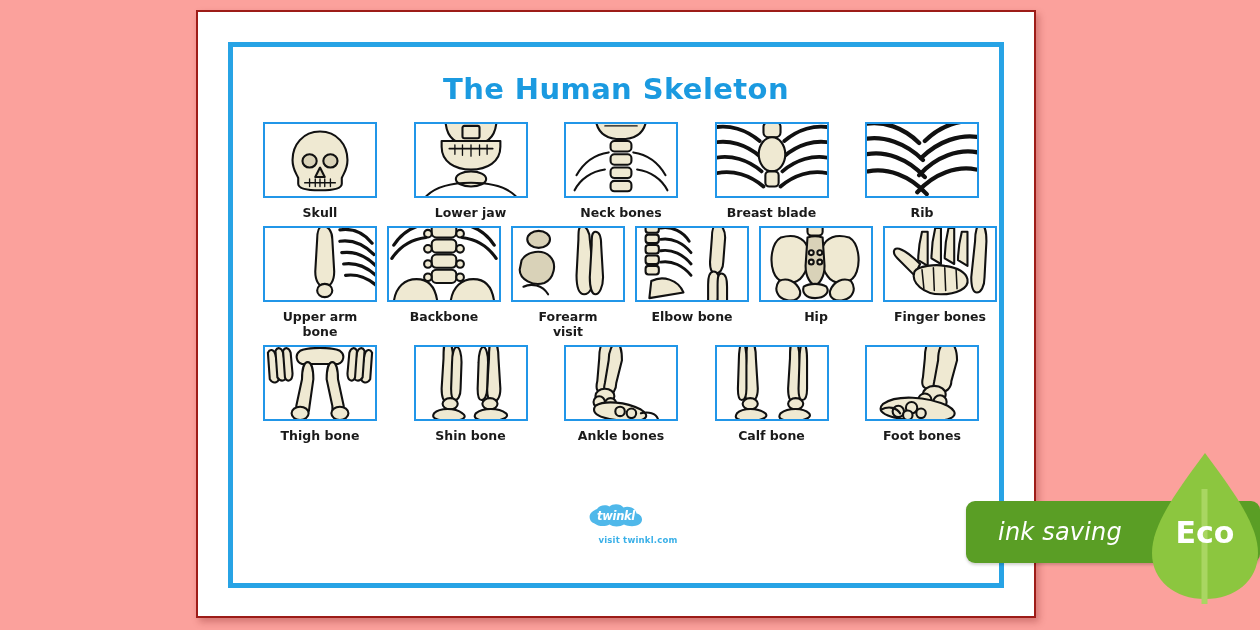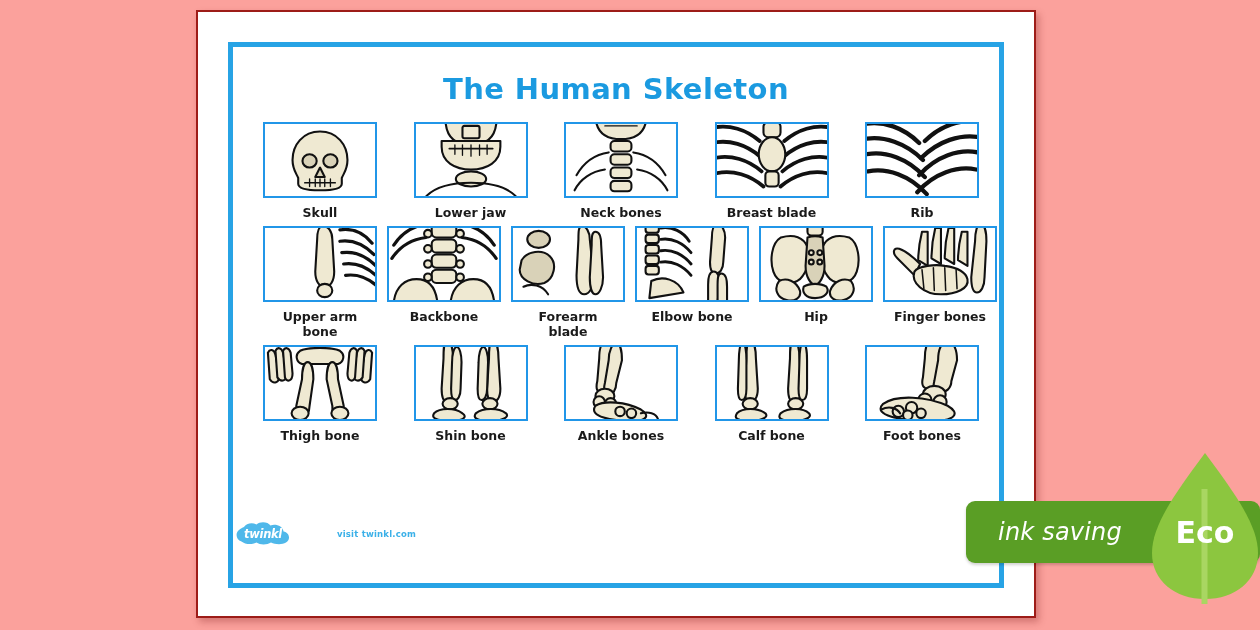--- a/index.html
+++ b/index.html
@@ -65,21 +65,21 @@
     color:#1a1a1a;
     text-align:center;
     line-height:1.25;
     white-space:pre-line;
     font-family:"DejaVu Sans","Liberation Sans",sans-serif;
   }
 
   
   #logo{
     position:absolute;left:0;right:0;bottom:38px;
-    display:flex;justify-content:flex-start;align-items:center;gap:0;
+    display:flex;justify-content:flex-start;align-items:center;gap:8px;flex-direction:column;
   }
   #logo-cloud{position:relative;width:60px;height:23px;}
   #logo-word{
     position:absolute;left:0;top:0;width:60px;height:23px;
     display:flex;align-items:center;justify-content:center;
     color:#fff;font-size:11.5px;font-weight:bold;font-style:italic;
     letter-spacing:-.3px;
   }
   #logo-visit{
     color:#3ab0e8;font-size:8.5px;font-weight:bold;letter-spacing:.2px;margin-left:44px;
@@ -258,21 +258,21 @@
                 <g fill="#efe9d2" stroke="#111111" stroke-width="2.2" stroke-linejoin="round" stroke-linecap="round">
                   <path d="M72 -2 C76 -2 80 4 80 12 L84 50 C84 62 80 70 74 70 C68 70 66 62 66 50 L68 12 C68 4 68 -2 72 -2 Z"></path>
                   <path d="M86 4 C90 4 92 10 92 18 L94 52 C94 62 90 70 86 70 C82 70 80 62 80 52 L82 18 C82 10 82 4 86 4 Z"></path>
                   <ellipse cx="26" cy="12" rx="12" ry="9" fill="#d9d2b8"></ellipse>
                   <path d="M8 34 C14 24 30 22 38 30 C46 38 42 54 32 58 C20 62 6 54 6 44 Z" fill="#d9d2b8"></path>
                   <path d="M10 62 C18 58 30 60 36 70" fill="none"></path>
                 </g>
               </svg>
             </div>
             <div class="cap">Forearm
-blade</div>
+visit</div>
           </div>
           <div class="cell">
             <div class="pic">
               <svg viewBox="0 0 114 76" xmlns="http://www.w3.org/2000/svg" preserveAspectRatio="xMidYMid meet">
                 <g fill="#efe9d2" stroke="#111111" stroke-width="2.2" stroke-linejoin="round" stroke-linecap="round">
                   <rect x="8" y="-4" width="14" height="9" rx="3"></rect>
                   <rect x="8" y="7" width="14" height="9" rx="3"></rect>
                   <rect x="8" y="18" width="14" height="9" rx="3"></rect>
                   <rect x="8" y="29" width="14" height="9" rx="3"></rect>
                   <rect x="8" y="40" width="14" height="9" rx="3"></rect>

